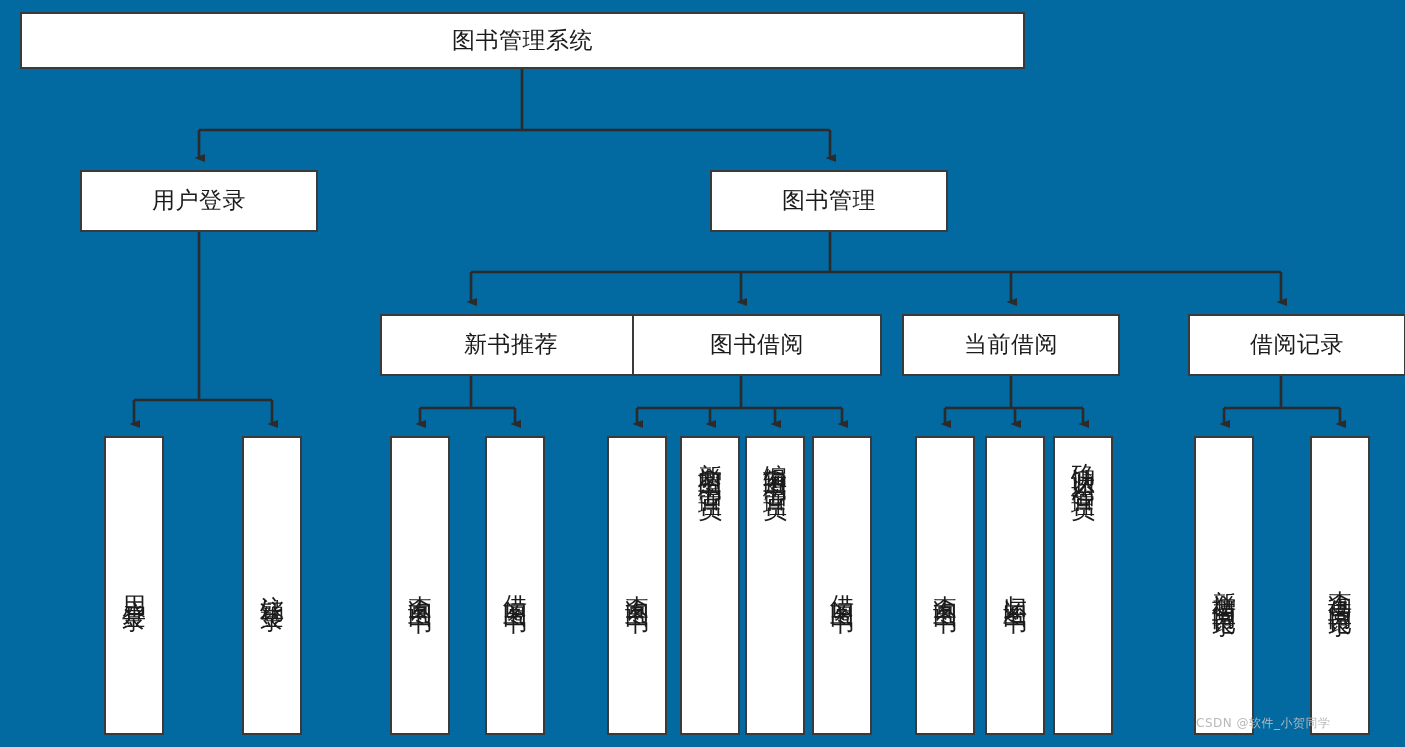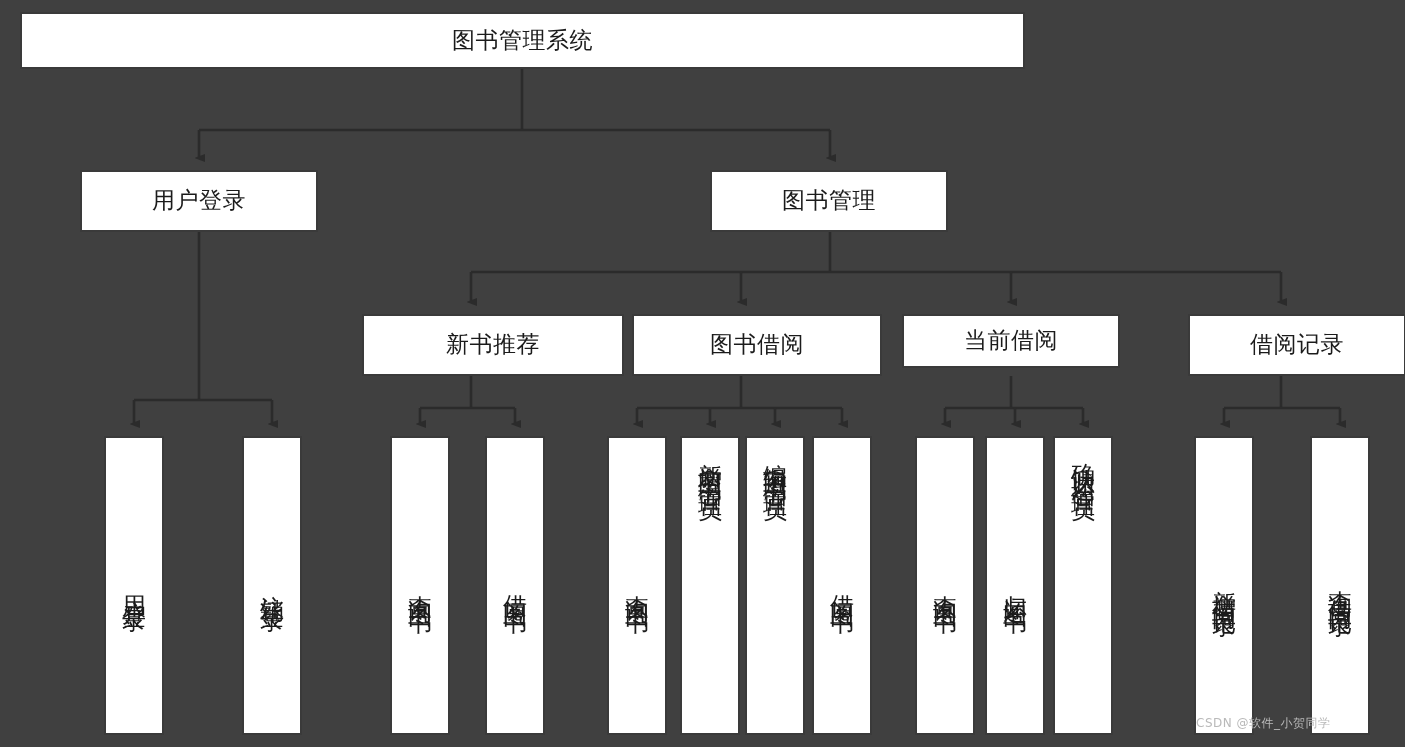--- a/index.html
+++ b/index.html
@@ -7,21 +7,21 @@
     padding: 0;
     background: #ffffff;
   }
   body {
     font-family: "DejaVu Sans", "Liberation Sans", sans-serif;
   }
   #canvas {
     position: relative;
     width: 1405px;
     height: 747px;
-    background: #404040;
+    background: #0369a1;
     overflow: hidden;
   }
   .edges {
     position: absolute;
     left: 0;
     top: 0;
     width: 1405px;
     height: 747px;
     pointer-events: none;
   }
@@ -134,27 +134,27 @@
     <span class="label">图书管理系统</span>
   </div>
 
   <div class="node horiz" style="left:80px; top:170px; width:238px; height:62px;">
     <span class="label">用户登录</span>
   </div>
   <div class="node horiz" style="left:710px; top:170px; width:238px; height:62px;">
     <span class="label">图书管理</span>
   </div>
 
-  <div class="node horiz" style="left:362px; top:314px; width:262px; height:62px;">
+  <div class="node horiz" style="left:380px; top:314px; width:262px; height:62px;">
     <span class="label">新书推荐</span>
   </div>
   <div class="node horiz" style="left:632px; top:314px; width:250px; height:62px;">
     <span class="label">图书借阅</span>
   </div>
-  <div class="node horiz" style="left:902px; top:314px; width:218px; height:54px;">
+  <div class="node horiz" style="left:902px; top:314px; width:218px; height:62px;">
     <span class="label">当前借阅</span>
   </div>
   <div class="node horiz" style="left:1172px; top:314px; width:218px; height:62px;margin-left:16px;">
     <span class="label">借阅记录</span>
   </div>
 
   <div class="node vert centered" style="left:104px; top:436px; width:60px; height:299px;">
     <span class="label">用户登录</span>
   </div>
   <div class="node vert centered" style="left:242px; top:436px; width:60px; height:299px;">

